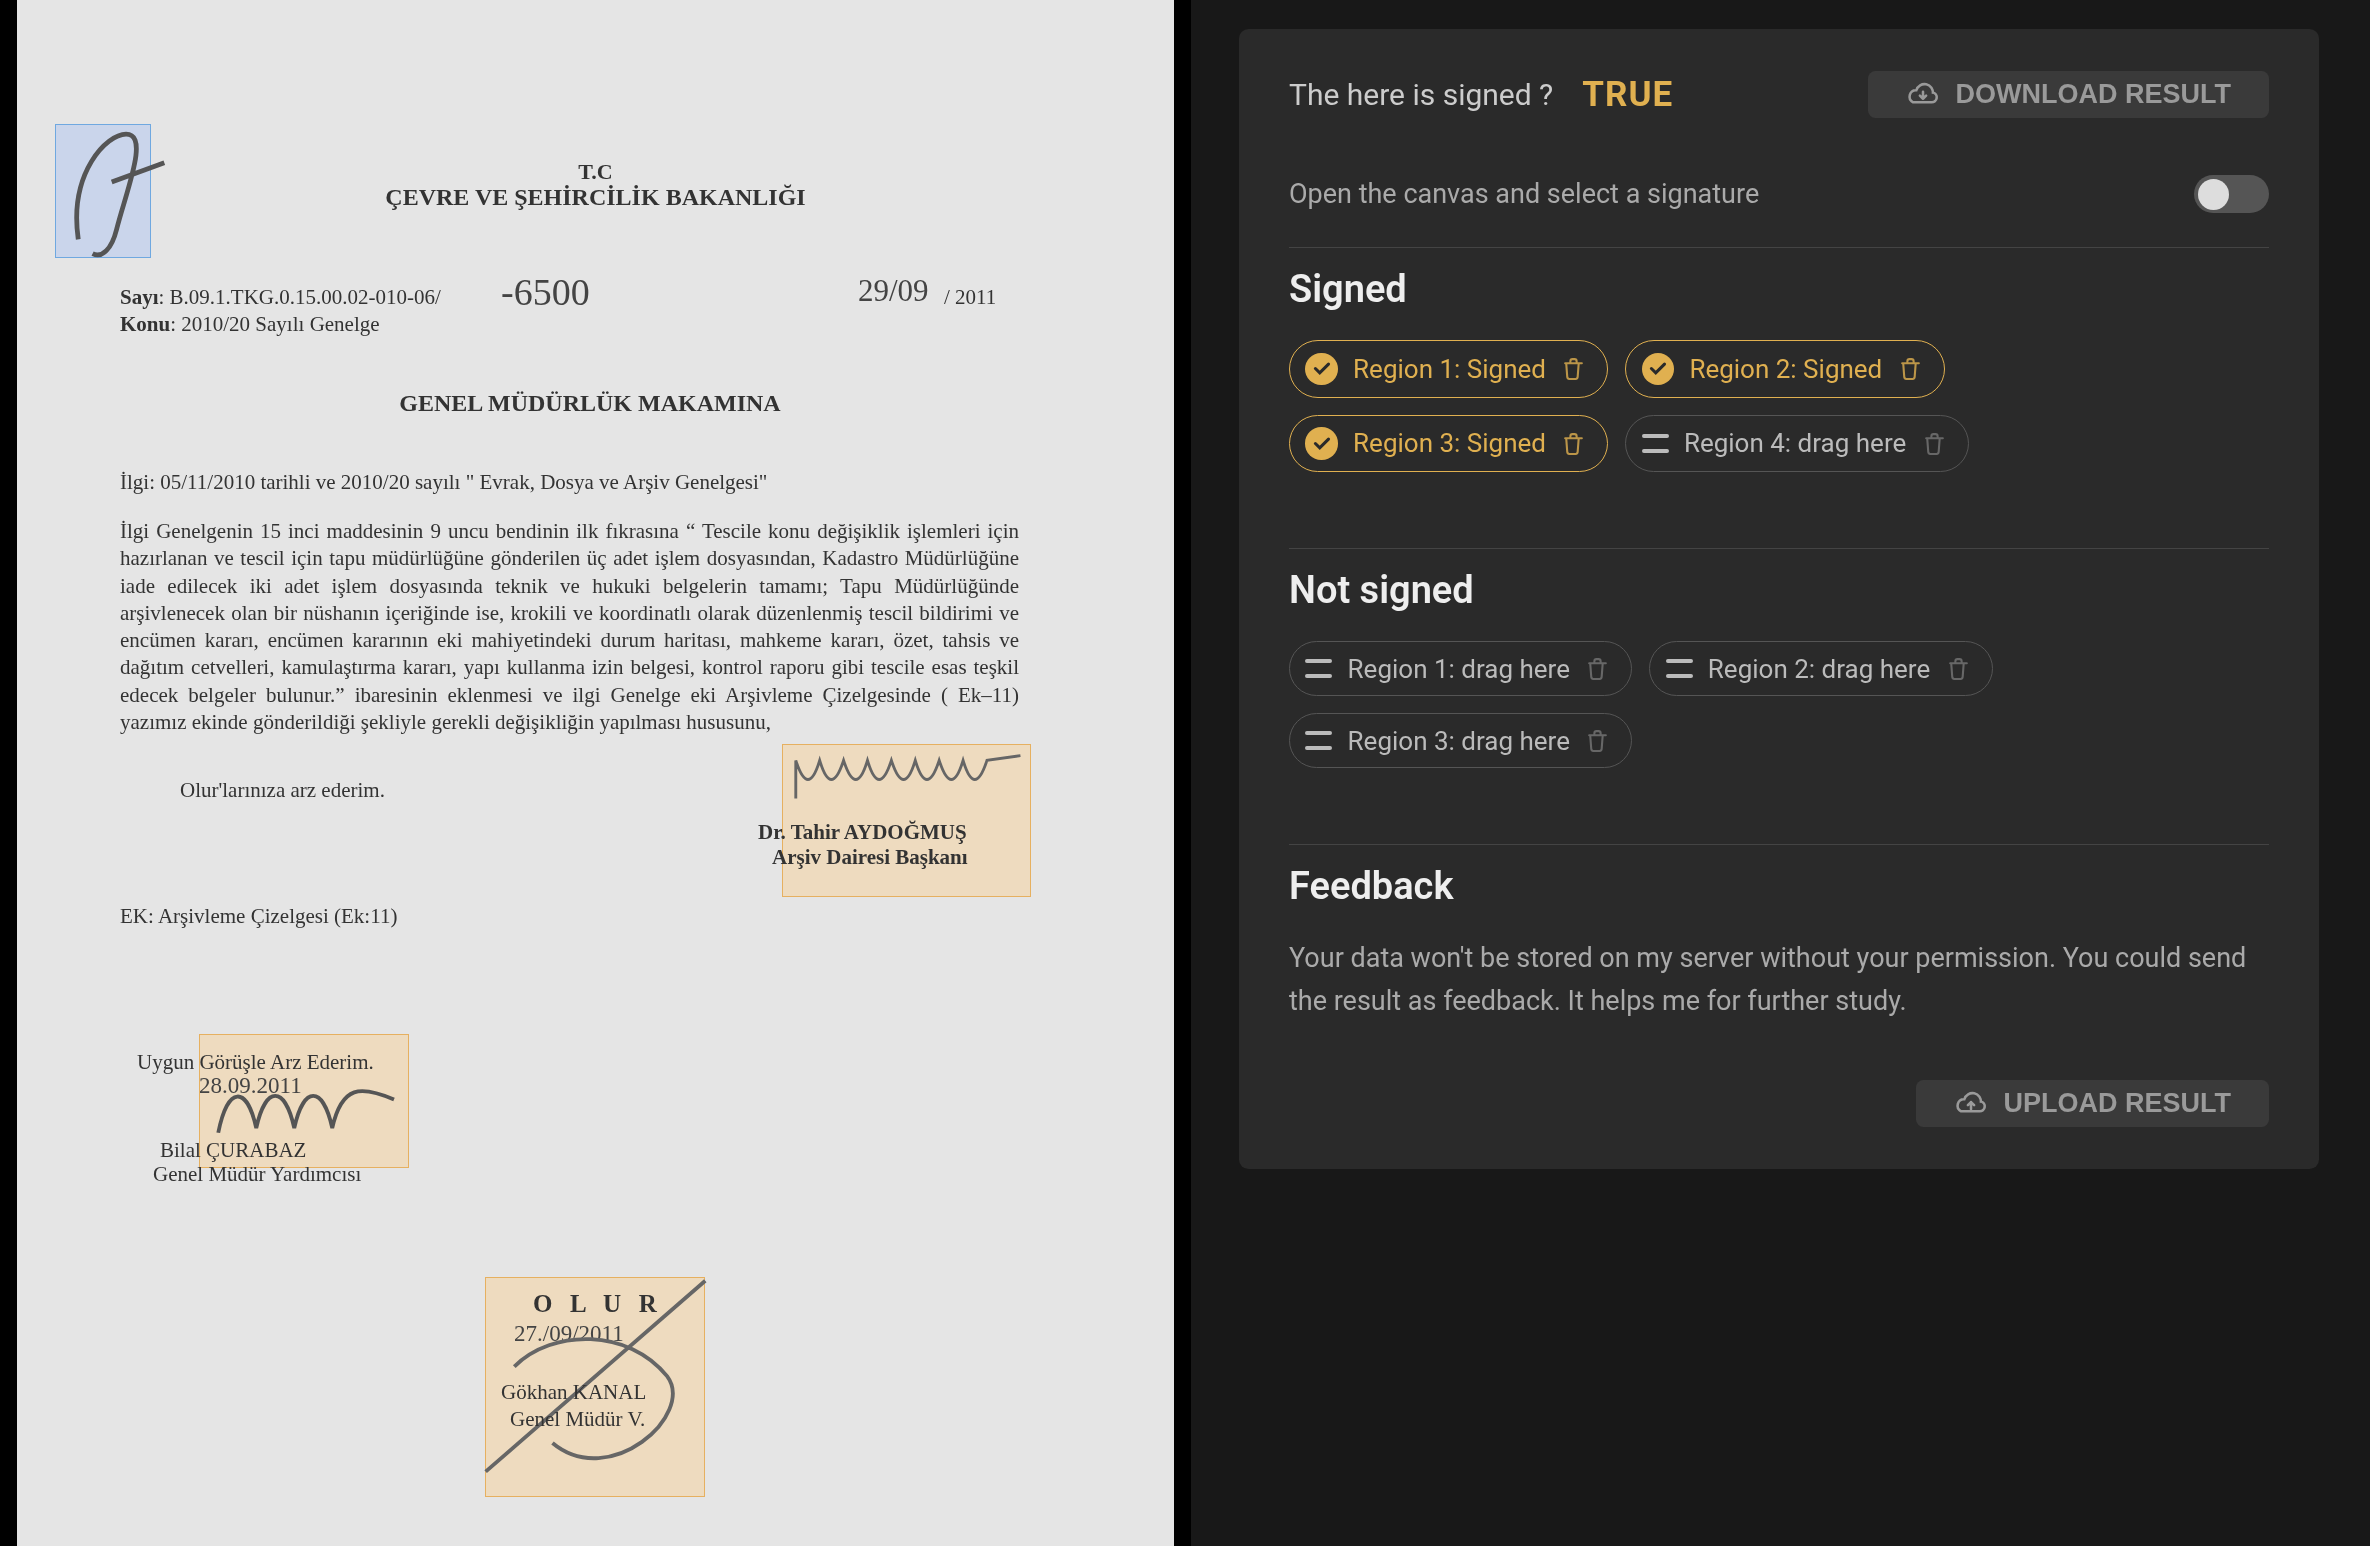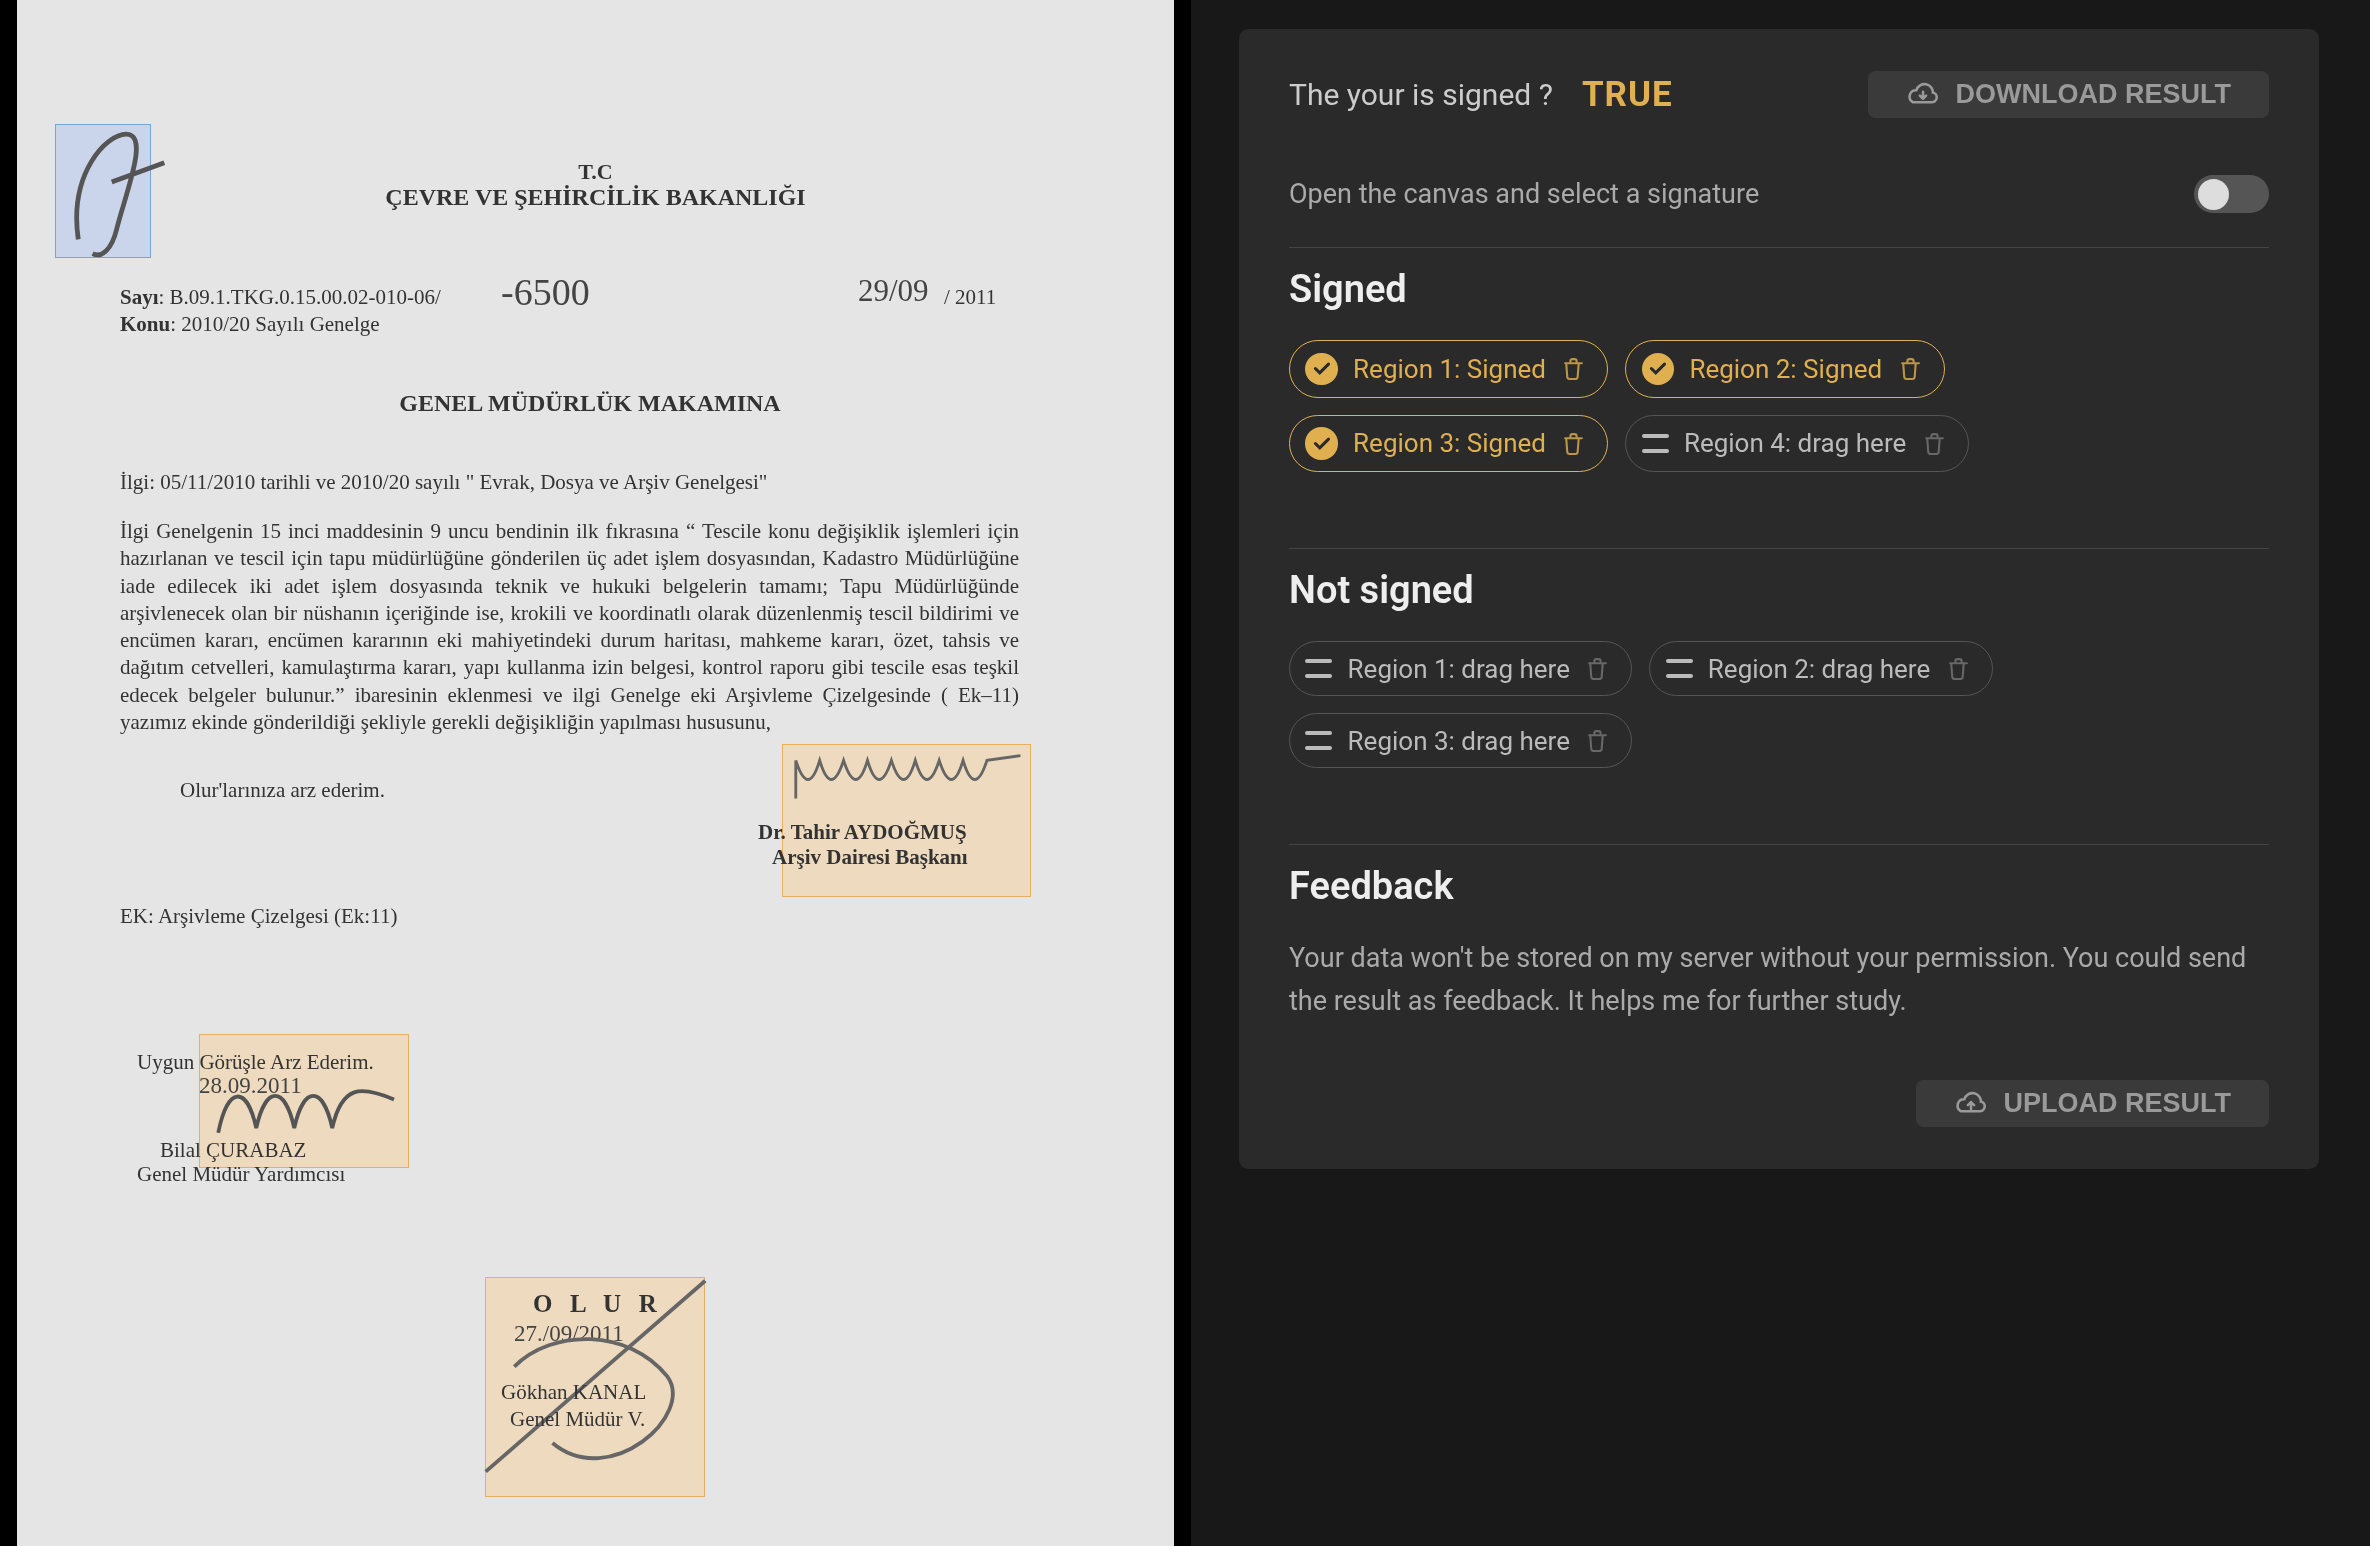--- a/index.html
+++ b/index.html
@@ -140,39 +140,39 @@
 
     <div class="doc-text" style="left:103px; top:904px; font-size:21px;">EK: Arşivleme Çizelgesi (Ek:11)</div>
 
     <div class="doc-region" style="left:182px; top:1034px; width:210px; height:134px;"></div>
     <div class="doc-text" style="left:120px; top:1050px; font-size:21px;">Uygun Görüşle Arz Ederim.</div>
     <div class="doc-text handwrite" style="left:182px; top:1073px; font-size:23px;text-align:center;">28.09.2011</div>
     <svg class="scribble" style="left:191px; top:1071px;" width="201" height="76" viewBox="0 0 210 80">
       <path d="M10,65 C20,15 40,15 50,60 C60,15 80,15 90,60 C100,15 120,15 130,60 C140,15 160,15 195,30" stroke="#555" stroke-width="4" fill="none"></path>
     </svg>
     <div class="doc-text" style="left:143px; top:1138px; font-size:21px;">Bilal ÇURABAZ</div>
-    <div class="doc-text" style="left:120px; top:1162px; font-size:21px;">Genel Müdür Yardımcısı</div>
+    <div class="doc-text" style="left:136px; top:1162px; font-size:21px;">Genel Müdür Yardımcısı</div>
 
     <div class="doc-region" style="left:468px; top:1277px; width:220px; height:220px;"></div>
     <div class="doc-text" style="left:516px; top:1290px; font-size:25px; font-weight:bold; letter-spacing:5.7px;">O L U R</div>
     <div class="doc-text handwrite" style="left:497px; top:1321px; font-size:23px;">27./09/2011</div>
     <svg class="scribble" style="left:440px; top:1271px;" width="296" height="239" viewBox="0 0 310 250">
       <path d="M260,10 L30,210 M60,100 C100,60 180,60 220,110 C250,150 160,230 100,180" stroke="#666" stroke-width="4" fill="none"></path>
     </svg>
     <div class="doc-text" style="left:484px; top:1380px; font-size:21px;">Gökhan KANAL</div>
     <div class="doc-text" style="left:493px; top:1407px; font-size:21px;">Genel Müdür V.</div>
   </div>
 </div>
 
 <div class="right-pane">
   <div class="panel">
 
     <div class="status-row">
       <div class="status-left">
-        <span class="status-label">The your is signed ?</span>
+        <span class="status-label">The here is signed ?</span>
         <span class="status-value">TRUE</span>
       </div>
       <button class="download-btn">
         <svg class="cloud-icon" viewBox="0 0 24 18">
           <path d="M19 8.5A6 6 0 0 0 7.3 6 4.5 4.5 0 0 0 5 14.5h13a3.5 3.5 0 0 0 1-6.9ZM12 7v5m0 0-2.2-2.2M12 12l2.2-2.2" stroke="#9a9a9a" stroke-width="1.8" fill="none" stroke-linecap="round"></path>
         </svg>
         <span>DOWNLOAD RESULT</span>
       </button>
     </div>
 

